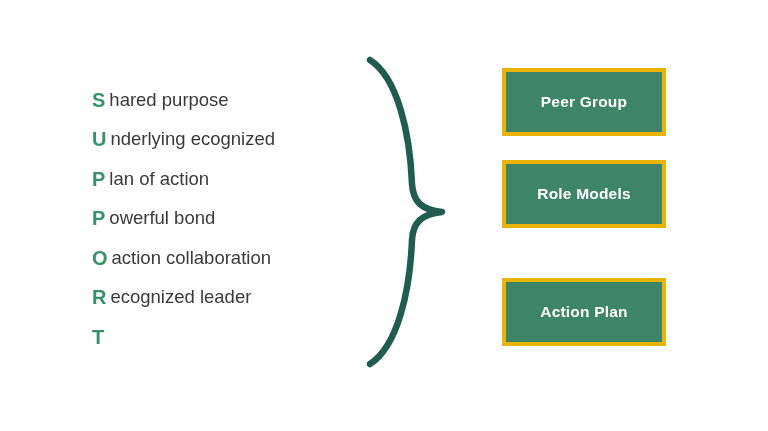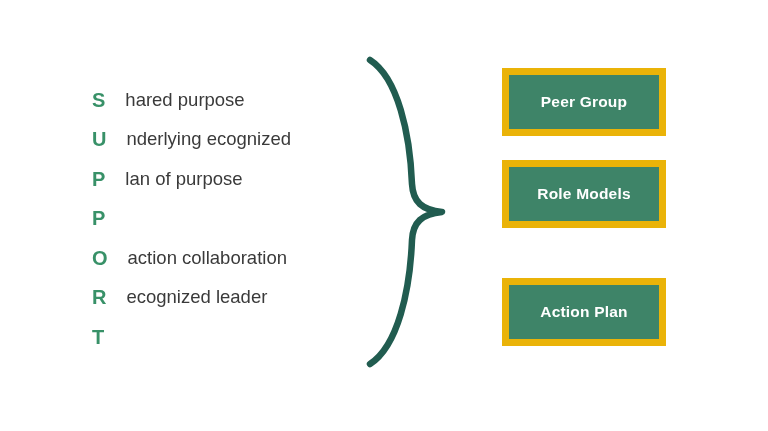--- a/index.html
+++ b/index.html
@@ -37,21 +37,21 @@
     font-weight: bold;
     color: #389168;
     line-height: 1;
   }
   .acronym-rest {
     font-family: "Liberation Sans", sans-serif;
     font-size: 18.5px;
     font-weight: normal;
     color: #3a3a3a;
     line-height: 1;
-    margin-left: 20px;
+    margin-left: 4px;
   }
 
   
   #brace {
     position: absolute;
     left: 362px;
     top: 56px;
     width: 92px;
     height: 312px;
   }
@@ -63,21 +63,21 @@
   }
 
   
   .outcome-box {
     position: absolute;
     left: 502px;
     width: 164px;
     height: 68px;
     box-sizing: border-box;
     background: #3e8468;
-    border: 7px solid #eab308;
+    border: 4px solid #eab308;
     display: flex;
     align-items: center;
     justify-content: center;
   }
   .outcome-box-label {
     font-family: "Liberation Sans", sans-serif;
     font-size: 15.5px;
     font-weight: bold;
     color: #ffffff;
     letter-spacing: 0.2px;
@@ -99,25 +99,26 @@
       <span class="acronym-rest">hared purpose</span>
     </div>
 
     <div class="acronym-row">
       <span class="acronym-initial">U</span>
       <span class="acronym-rest">nderlying ecognized</span>
     </div>
 
     <div class="acronym-row">
       <span class="acronym-initial">P</span>
-      <span class="acronym-rest">lan of purpose</span>
+      <span class="acronym-rest">lan of action</span>
     </div>
 
     <div class="acronym-row">
       <span class="acronym-initial">P</span>
+      <span class="acronym-rest">owerful bond</span>
     </div>
 
     <div class="acronym-row">
       <span class="acronym-initial">O</span>
       <span class="acronym-rest">action collaboration</span>
     </div>
 
     <div class="acronym-row">
       <span class="acronym-initial">R</span>
       <span class="acronym-rest">ecognized leader</span>

